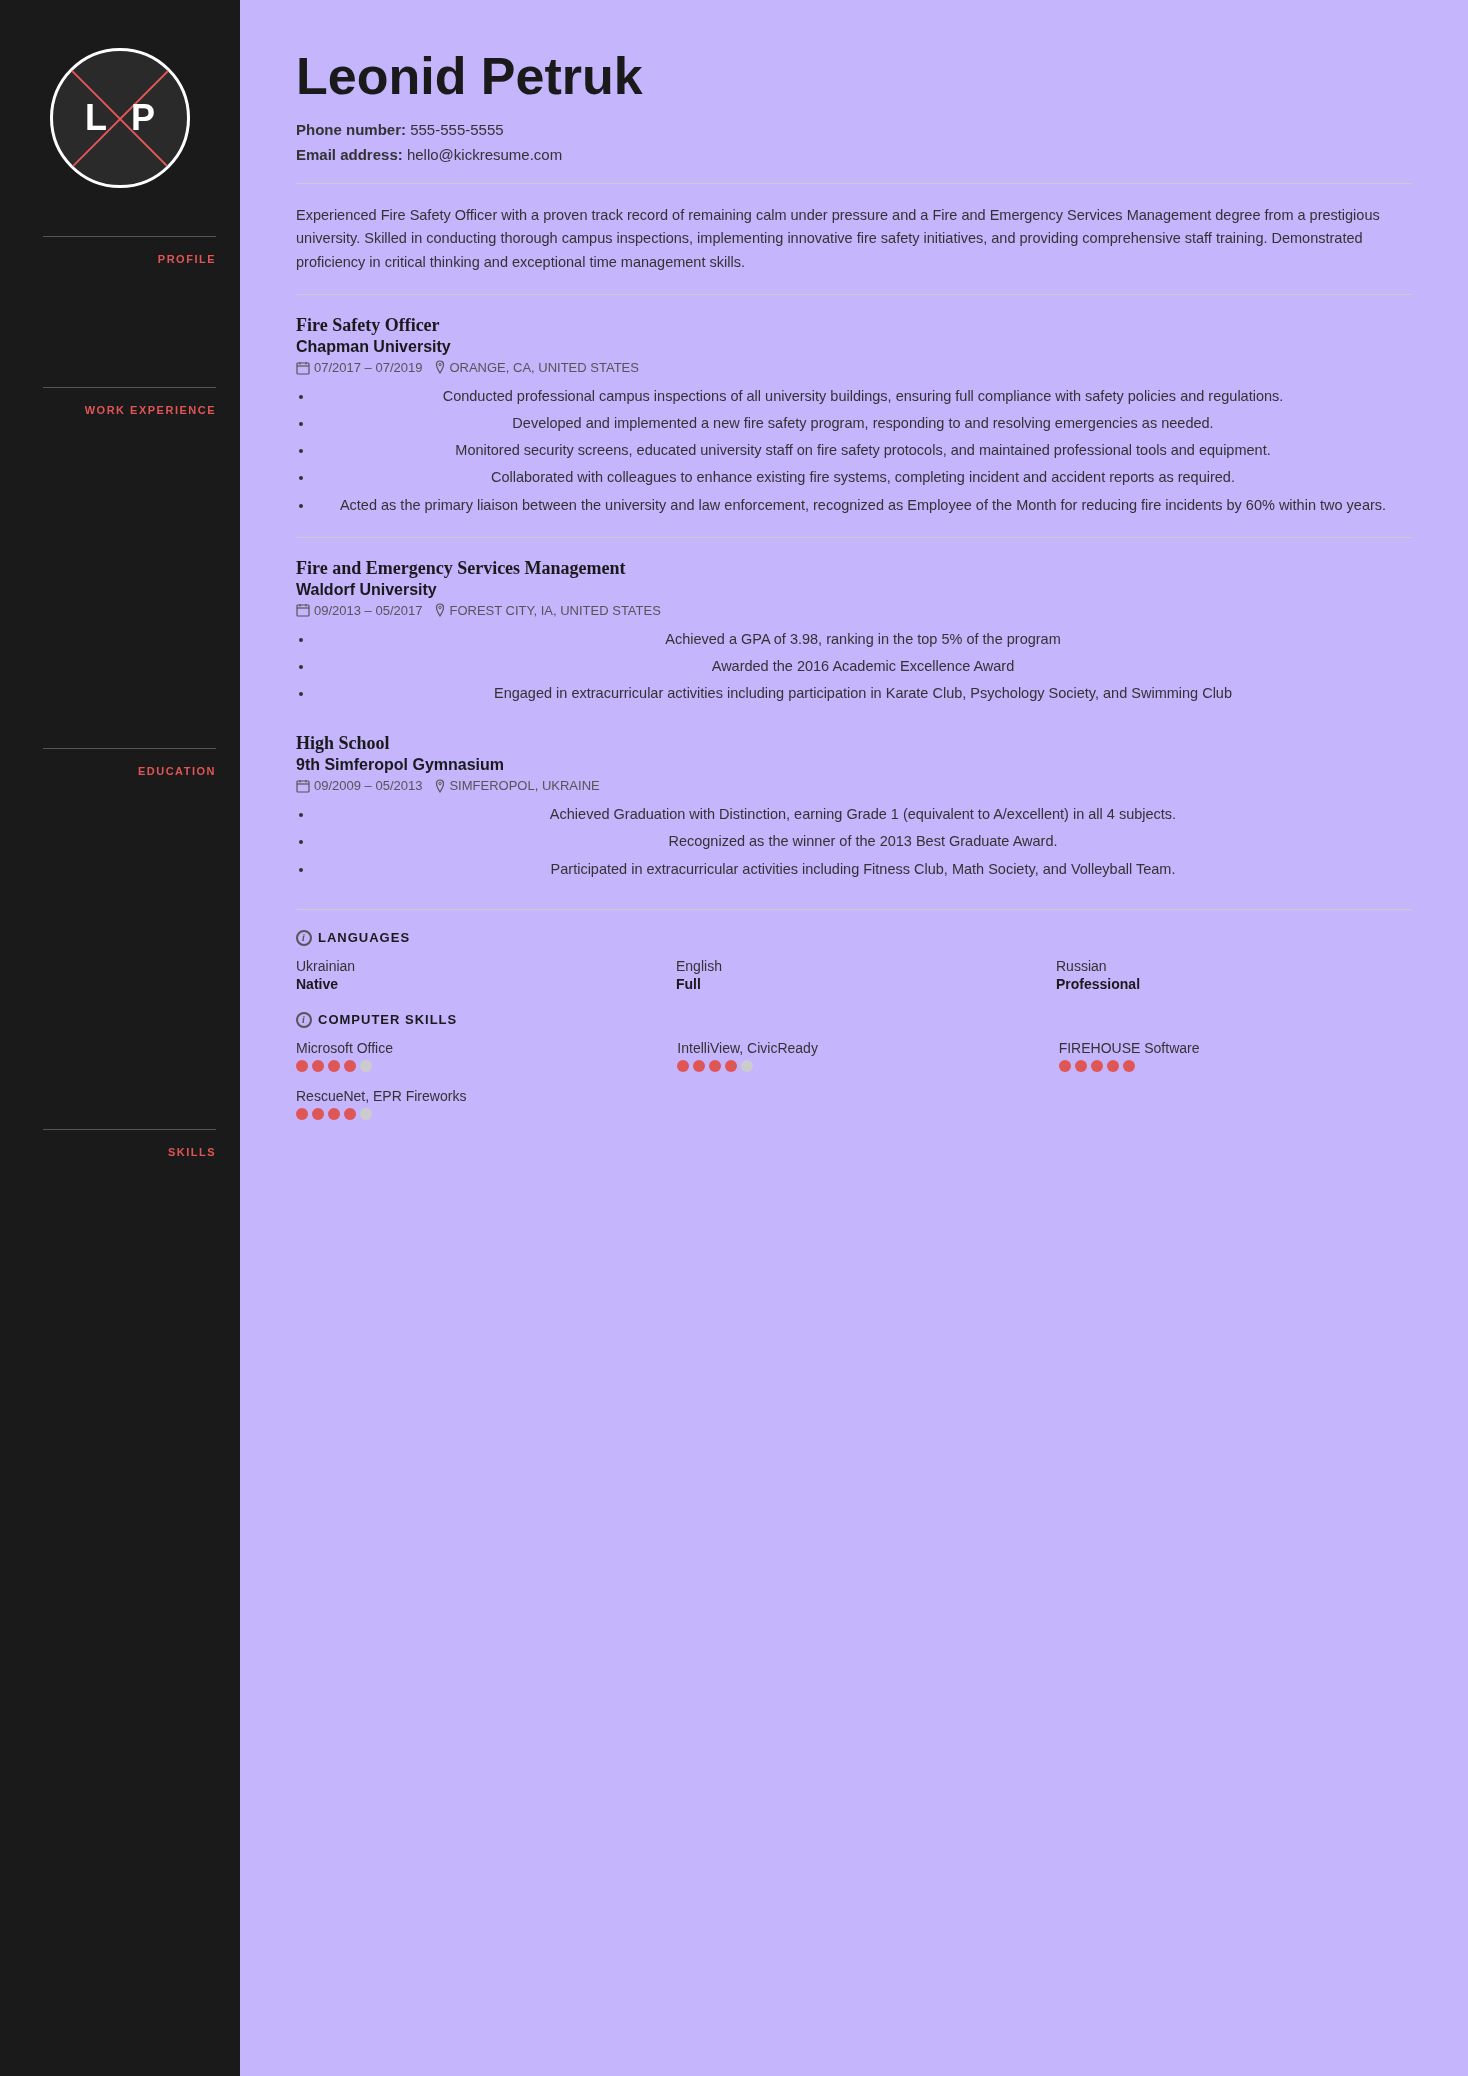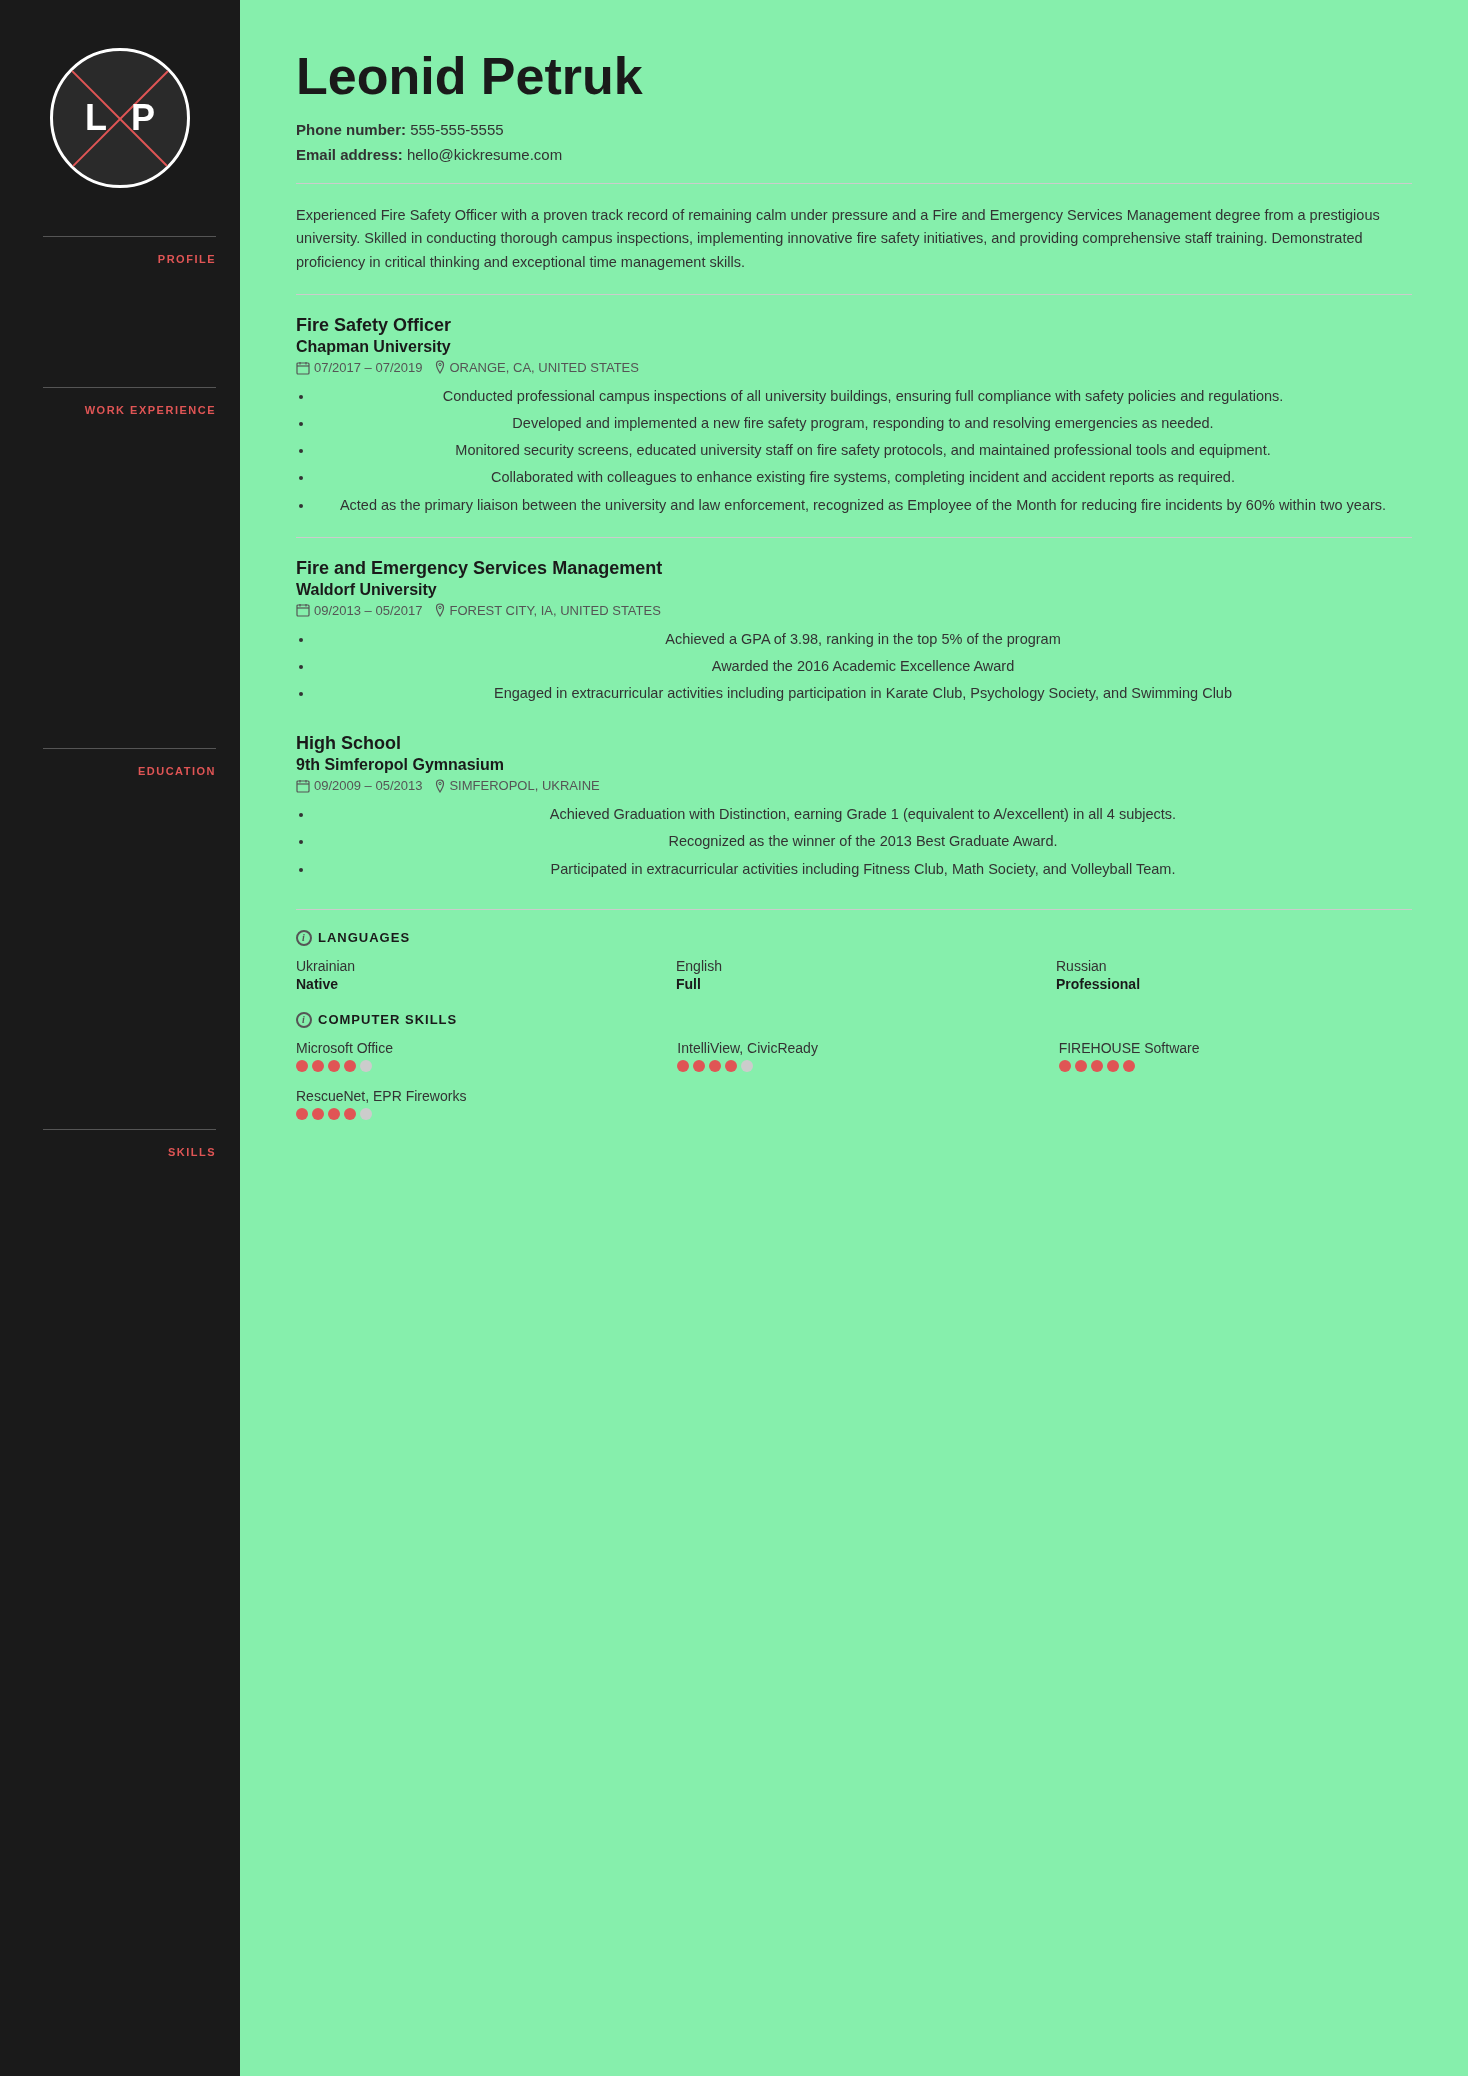--- a/index.html
+++ b/index.html
@@ -104,21 +104,21 @@
       flex-direction: column;
       align-items: flex-end;
       padding-right: 24px;
       margin-bottom: 8px;
     }
 
     
     .main {
       flex: 1;
       padding: 48px 56px 48px 56px;
-      background: #86efac;
+      background: #c4b5fd;
     }
 
     .name-title {
       font-size: 52px;
       font-weight: bold;
       color: #1a1a1a;
       font-family: Arial, sans-serif;
       margin-bottom: 16px;
       line-height: 1.1;
     }
@@ -149,21 +149,21 @@
       font-size: 14.5px;
       color: #333;
       line-height: 1.6;
       font-family: Arial, sans-serif;
     }
 
     .job-title {
       font-size: 18px;
       font-weight: bold;
       color: #1a1a1a;
-      font-family: Liberation Sans, sans-serif;
+      font-family: Liberation Serif, serif;
       margin-bottom: 2px;
     }
 
     .job-company {
       font-size: 16px;
       font-weight: bold;
       color: #1a1a1a;
       font-family: Arial, sans-serif;
       margin-bottom: 4px;
     }

